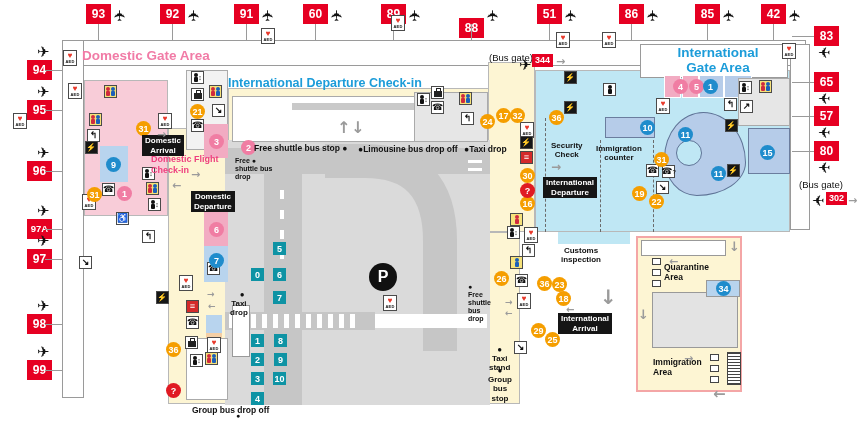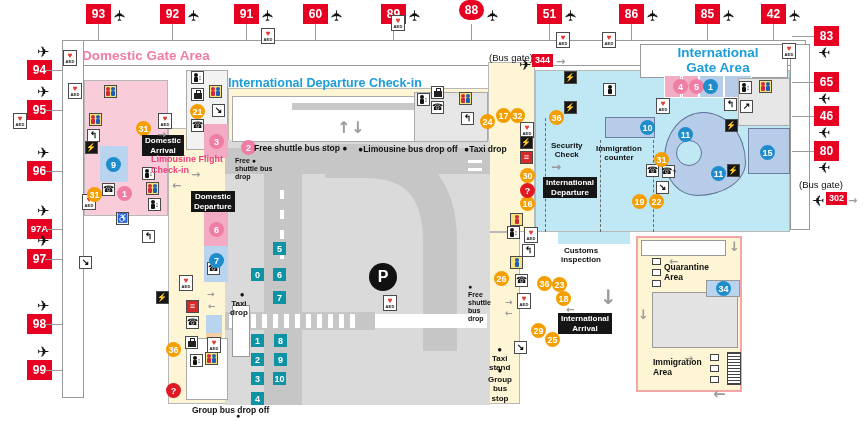--- a/index.html
+++ b/index.html
@@ -136,21 +136,21 @@
     <div class="m stub" style="left: 172px; top: 24px; height: 16px;"></div>
     <div class="m gate" style="left: 234px; top: 4px; background: rgb(230, 0, 34);">91</div>
     <div class="m plane" style="left: 261px; top: 8px; transform: rotate(-90deg);">✈</div>
     <div class="m stub" style="left: 246px; top: 24px; height: 16px;"></div>
     <div class="m gate" style="left: 303px; top: 4px; background: rgb(230, 0, 34);">60</div>
     <div class="m plane" style="left: 330px; top: 8px; transform: rotate(-90deg);">✈</div>
     <div class="m stub" style="left: 315px; top: 24px; height: 16px;"></div>
     <div class="m gate" style="left: 381px; top: 4px; background: rgb(230, 0, 34);">89</div>
     <div class="m plane" style="left: 408px; top: 8px; transform: rotate(-90deg);">✈</div>
     <div class="m stub" style="left: 393px; top: 24px; height: 16px;"></div>
-    <div class="m gate" style="left: 459px; top: 0; background: rgb(230, 0, 34); border-radius: 10px;">88</div>
+    <div class="m gate" style="left: 459px; top: 18px; background: rgb(230, 0, 34);">88</div>
     <div class="m plane" style="left: 486px; top: 8px; transform: rotate(-90deg);">✈</div>
     <div class="m stub" style="left: 471px; top: 24px; height: 16px;"></div>
     <div class="m gate" style="left: 537px; top: 4px; background: rgb(230, 0, 34);">51</div>
     <div class="m plane" style="left: 564px; top: 8px; transform: rotate(-90deg);">✈</div>
     <div class="m stub" style="left: 549px; top: 24px; height: 16px;"></div>
     <div class="m gate" style="left: 619px; top: 4px; background: rgb(230, 0, 34);">86</div>
     <div class="m plane" style="left: 646px; top: 8px; transform: rotate(-90deg);">✈</div>
     <div class="m stub" style="left: 631px; top: 24px; height: 16px;"></div>
     <div class="m gate" style="left: 695px; top: 4px; background: rgb(230, 0, 34);">85</div>
     <div class="m plane" style="left: 722px; top: 8px; transform: rotate(-90deg);">✈</div>
@@ -178,21 +178,21 @@
     <div class="m hstub" style="left: 45px; top: 324px; width: 17px;"></div>
     <div class="m gate" style="left: 27px; top: 360px; background: rgb(230, 0, 34);">99</div>
     <div class="m plane" style="left: 37px; top: 344px;">✈</div>
     <div class="m hstub" style="left: 45px; top: 370px; width: 17px;"></div>
     <div class="m gate" style="left: 814px; top: 26px; background: rgb(230, 0, 34);">83</div>
     <div class="m plane" style="left: 818px; top: 45px; transform: scaleX(-1);">✈</div>
     <div class="m hstub" style="left: 792px; top: 36px; width: 22px;"></div>
     <div class="m gate" style="left: 814px; top: 72px; background: rgb(230, 0, 34);">65</div>
     <div class="m plane" style="left: 818px; top: 91px; transform: scaleX(-1);">✈</div>
     <div class="m hstub" style="left: 792px; top: 82px; width: 22px;"></div>
-    <div class="m gate" style="left: 814px; top: 106px; background: rgb(230, 0, 34);">46</div>
+    <div class="m gate" style="left: 814px; top: 106px; background: rgb(230, 0, 34);">57</div>
     <div class="m plane" style="left: 818px; top: 125px; transform: scaleX(-1);">✈</div>
     <div class="m hstub" style="left: 792px; top: 116px; width: 22px;"></div>
     <div class="m gate" style="left: 814px; top: 141px; background: rgb(230, 0, 34);">80</div>
     <div class="m plane" style="left: 818px; top: 160px; transform: scaleX(-1);">✈</div>
     <div class="m hstub" style="left: 792px; top: 151px; width: 22px;"></div>
     <div class="m lbl reg" style="left: 489px; top: 52px;">(Bus gate)</div>
     <div class="m plane" style="left: 519px; top: 57px; transform: none;">✈</div>
     <div class="m nbox" style="left: 532px; top: 54px; background: rgb(230, 0, 34);">344</div>
     <div class="m arrow" style="left: 556px; top: 56px; font-size: 11px;">→</div>
     <div class="m lbl reg" style="left: 799px; top: 179px;">(Bus gate)</div>
@@ -410,21 +410,21 @@
     <div class="m mk s" style="left: 251px; top: 392px; background: rgb(14, 147, 164);">4</div>
     <div class="m mk s" style="left: 273px; top: 242px; background: rgb(14, 147, 164);">5</div>
     <div class="m mk s" style="left: 273px; top: 268px; background: rgb(14, 147, 164);">6</div>
     <div class="m mk s" style="left: 273px; top: 291px; background: rgb(14, 147, 164);">7</div>
     <div class="m mk s" style="left: 274px; top: 334px; background: rgb(14, 147, 164);">8</div>
     <div class="m mk s" style="left: 274px; top: 353px; background: rgb(14, 147, 164);">9</div>
     <div class="m mk s" style="left: 273px; top: 372px; background: rgb(14, 147, 164);">10</div>
     <div class="m mk c" style="left: 520px; top: 196px; background: rgb(245, 158, 0);">16</div>
     <div class="m mk c" style="left: 496px; top: 108px; background: rgb(245, 158, 0);">17</div>
     <div class="m mk c" style="left: 556px; top: 291px; background: rgb(245, 158, 0);">18</div>
-    <div class="m mk c" style="left: 632px; top: 194px; background: rgb(245, 158, 0);">19</div>
+    <div class="m mk c" style="left: 632px; top: 186px; background: rgb(245, 158, 0);">19</div>
     <div class="m mk c" style="left: 190px; top: 104px; background: rgb(245, 158, 0);">21</div>
     <div class="m mk c" style="left: 649px; top: 194px; background: rgb(245, 158, 0);">22</div>
     <div class="m mk c" style="left: 552px; top: 277px; background: rgb(245, 158, 0);">23</div>
     <div class="m mk c" style="left: 480px; top: 114px; background: rgb(245, 158, 0);">24</div>
     <div class="m mk c" style="left: 545px; top: 332px; background: rgb(245, 158, 0);">25</div>
     <div class="m mk c" style="left: 494px; top: 271px; background: rgb(245, 158, 0);">26</div>
     <div class="m mk c" style="left: 531px; top: 323px; background: rgb(245, 158, 0);">29</div>
     <div class="m mk c" style="left: 520px; top: 168px; background: rgb(245, 158, 0);">30</div>
     <div class="m mk c" style="left: 136px; top: 121px; background: rgb(245, 158, 0);">31</div>
     <div class="m mk c" style="left: 87px; top: 187px; background: rgb(245, 158, 0);">31</div>
@@ -434,21 +434,21 @@
     <div class="m mk c" style="left: 537px; top: 276px; background: rgb(245, 158, 0);">36</div>
     <div class="m mk c" style="left: 166px; top: 342px; background: rgb(245, 158, 0);">36</div>
     <div class="m mk c" style="left: 520px; top: 183px; background: rgb(224, 26, 34);">?</div>
     <div class="m mk c" style="left: 166px; top: 383px; background: rgb(224, 26, 34);">?</div>
     <div class="m lbl title-blue" style="left: 228px; top: 76px;">International Departure Check-in</div>
     <div class="m lbl title-pink" style="left: 82px; top: 48px;">Domestic Gate Area</div>
     <div class="m lbl title-blue2" style="left: 648px; top: 46px; width: 140px;">International
 Gate Area</div>
     <div class="m lbl black" style="left: 142px; top: 135px;">Domestic
 Arrival</div>
-    <div class="m lbl pink" style="left: 151px; top: 154px;">Limousine Flight
+    <div class="m lbl pink" style="left: 151px; top: 154px;">Domestic Flight
 Check-in</div>
     <div class="m lbl black" style="left: 191px; top: 191px;">Domestic
 Departure</div>
     <div class="m lbl black" style="left: 543px; top: 177px;">International
 Departure</div>
     <div class="m lbl black" style="left: 558px; top: 313px;">International
 Arrival</div>
     <div class="m lbl bold" style="left: 551px; top: 141px;">Security
 Check</div>
     <div class="m lbl bold" style="left: 596px; top: 144px;">Immigration

